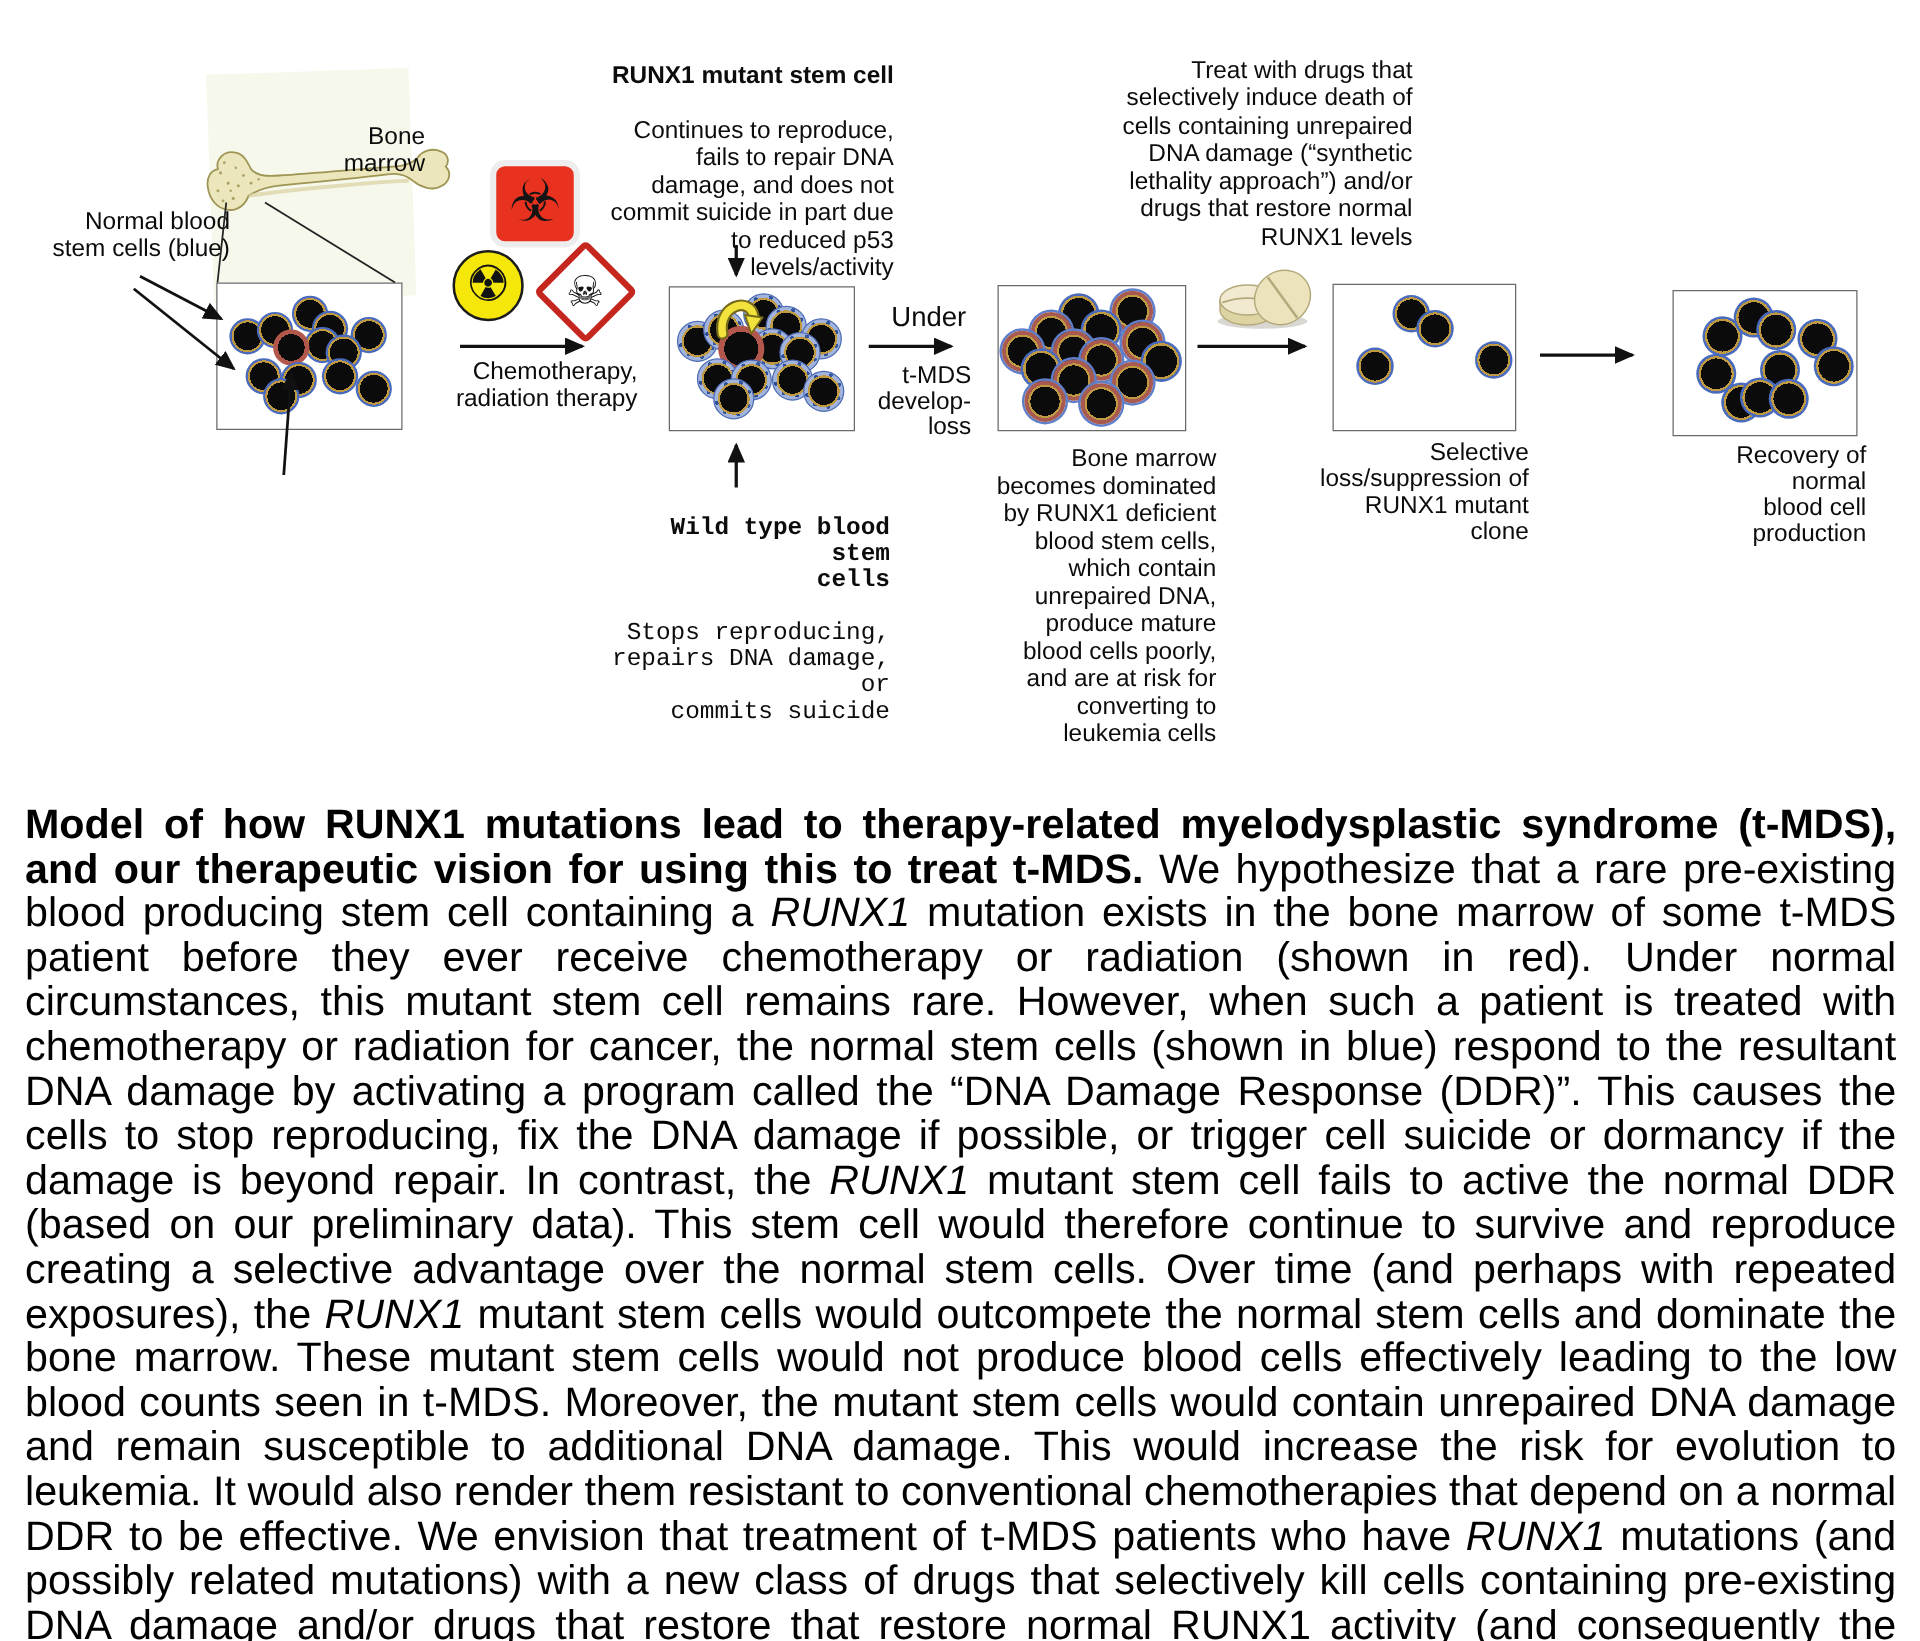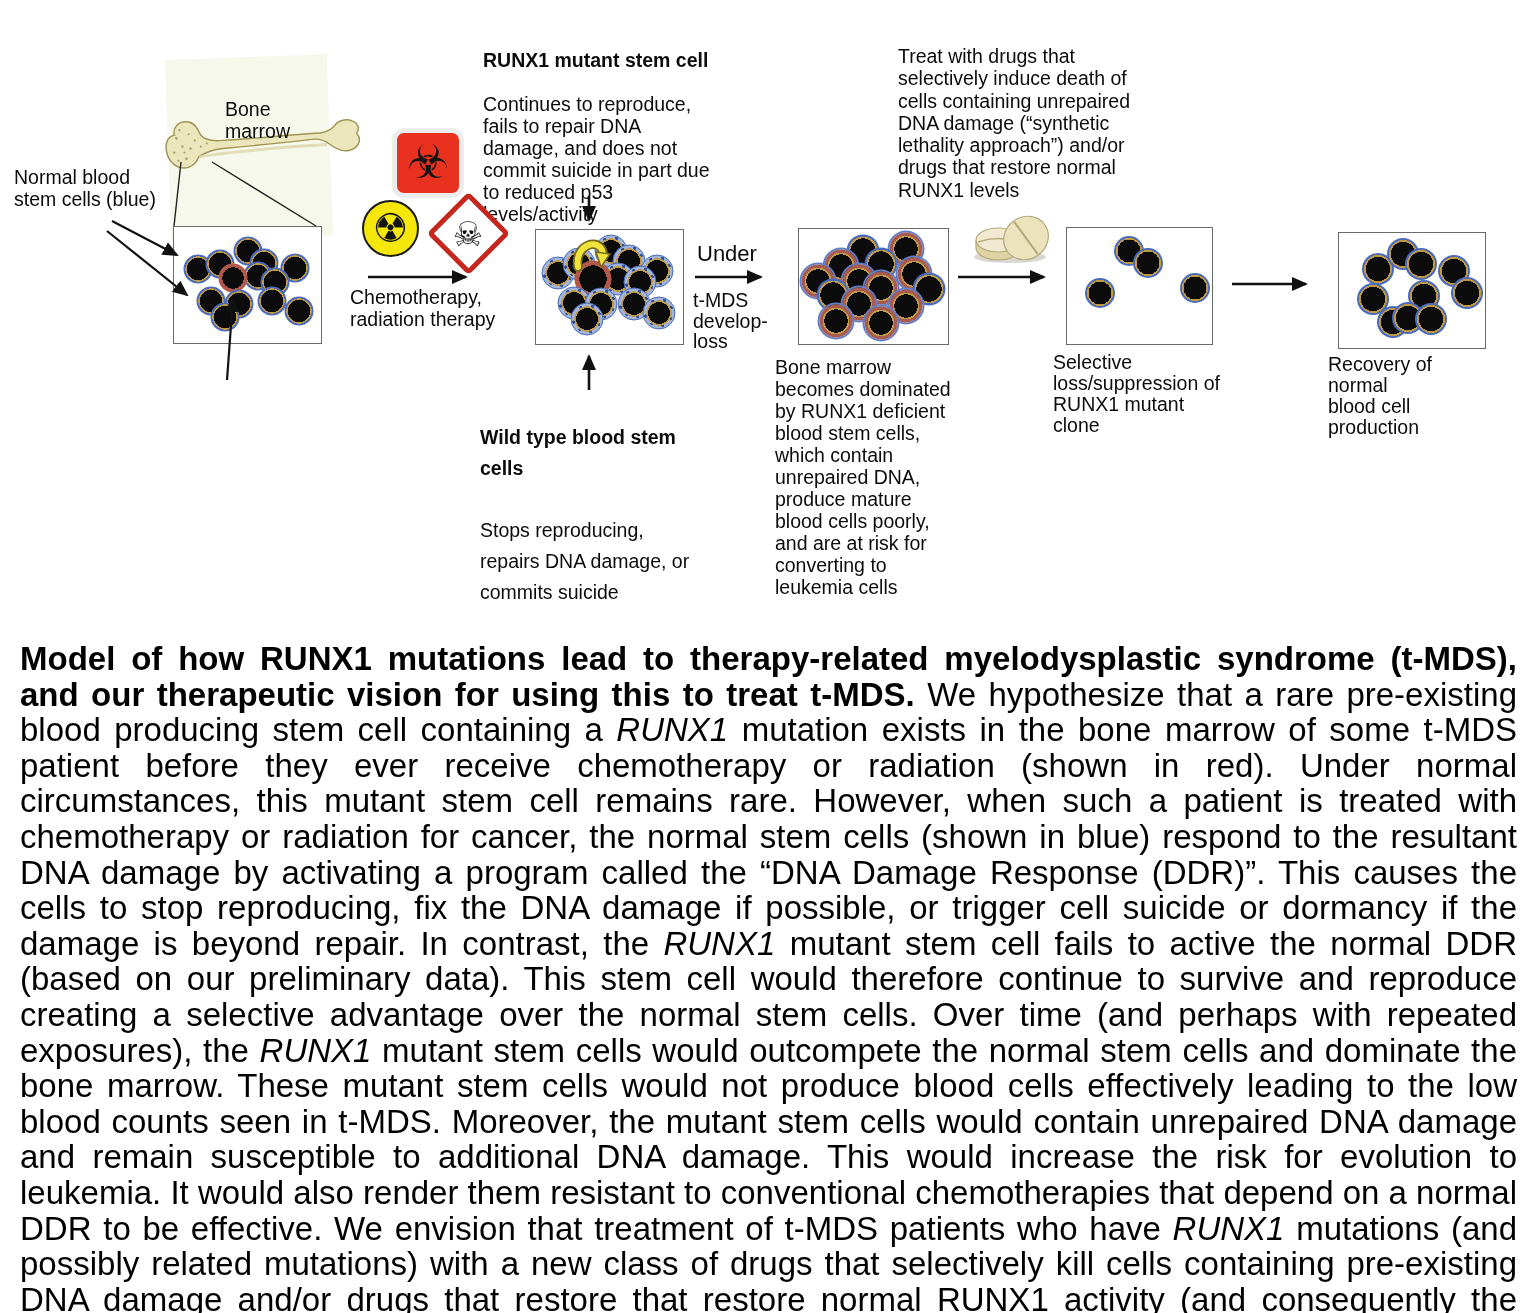--- a/index.html
+++ b/index.html
@@ -1,19 +1,19 @@
 <!DOCTYPE html>
 <html style="--normal-cell: #4a6bbd; --mutant-cell: #b2574b; --damaged-cell: #a2b3dc; --tmds-cell: #a85a50; --nucleus: #0b0b0b; --inner-ring: #bf9a40; --biohazard-red: #e8321f; --radiation-yellow: #f6e70a; --toxic-red: #c5271e; --loop-yellow: #f2e23c;"><head>
 <meta charset="utf-8">
 <style>
   html,body{margin:0;padding:0;background:#fff;}
   body{font-family:"Liberation Sans","DejaVu Sans",sans-serif;color:#111;}
   .page{position:relative;width:1536px;height:1313px;background:#fff;overflow:hidden;}
   .abs{position:absolute;}
-  .lbl{position:absolute;text-align:left;font-size:19.5px;line-height:22px;white-space:pre-line;color:#0c0c0c;}
+  .lbl{position:absolute;text-align:right;font-size:19.5px;line-height:22px;white-space:pre-line;color:#0c0c0c;}
   .b{font-weight:bold;}
   .i{font-style:italic;}
   
   .cellbox{position:absolute;background:#fff;border:1.5px solid #6a6a6a;}
   .cell{position:absolute;border-radius:50%;transform:translate(-50%,-50%);}
   .cell.normal{background:radial-gradient(circle,var(--nucleus,#0b0b0b) 0 54%,var(--inner-ring,#bf9a40) 54% 62%,var(--normal-cell,#4a6bbd) 62% 100%);}
   .cell.mutant{background:radial-gradient(circle,var(--nucleus,#0b0b0b) 0 52%,var(--mutant-cell,#b2574b) 52% 100%);}
   .cell.md{background:radial-gradient(circle,var(--nucleus,#0b0b0b) 0 50%,var(--inner-ring,#bf9a40) 50% 57%,var(--tmds-cell,#a85a50) 57% 100%);box-shadow:0 0 0 2px #5f7fca;}
   .cell.damaged{
     background:
@@ -83,21 +83,21 @@
 commit suicide in part due
 to reduced p53
 levels/activity</div>
   </div>
 
   <div class="lbl" style="left:697px;top:243px;width:76px;font-size:22px;">Under</div>
   <div class="lbl" style="left:693px;top:290px;width:84px;line-height:20.5px;">t-MDS
 develop-
 loss</div>
 
-  <div class="lbl" style="left:480px;top:391px;width:232px;line-height:31px;">
+  <div class="lbl" style="left:480px;top:391px;width:232px;line-height:21px;font-family:Liberation Mono, monospace;">
     <div class="b" style="white-space:pre-line;">Wild type blood stem
 cells</div>
     <div style="white-space:pre-line;">Stops reproducing,
 repairs DNA damage, or
 commits suicide</div>
   </div>
 
   <div class="lbl" style="left:775px;top:356px;width:198px;">Bone marrow
 becomes dominated
 by RUNX1 deficient

